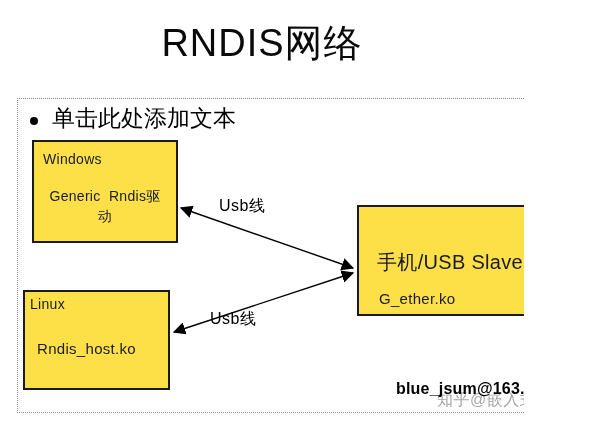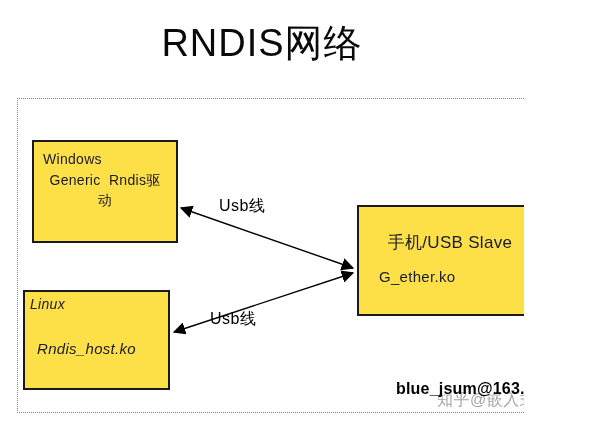--- a/index.html
+++ b/index.html
@@ -23,26 +23,26 @@
   .bullet-dot{
     width:8px;height:8px;border-radius:50%;background:#000;
     display:inline-block;margin:4px 14px 0 2px;flex:0 0 auto;
   }
   .node{
     position:absolute;background:#fde047;border:2px solid #1a1a1a;box-sizing:border-box;
     font-size:14px;color:#1a1a2e;letter-spacing:0.3px;
   }
   #windows-box{left:32px;top:140px;width:146px;height:103px;}
   #windows-box .l1{margin:9px 0 0 9px;}
-  #windows-box .l2{width:122px;margin:3px auto 0 auto;text-align:center;line-height:1.45;white-space:pre-wrap;}
-  #linux-box{left:23px;top:290px;width:147px;height:100px;font-style:italic;}
+  #windows-box .l2{width:122px;margin:19px auto 0 auto;text-align:center;line-height:1.45;white-space:pre-wrap;}
+  #linux-box{left:23px;top:290px;width:147px;height:100px;}
   #linux-box .l1{margin:4px 0 0 5px;}
   #linux-box .l2{margin:28px 16px 0 12px;font-size:15px;}
   #device-box{left:357px;top:205px;width:186px;height:111px;}
-  #device-box .l1{margin-top:24px;text-align:center;font-size:17px;}
+  #device-box .l1{margin-top:42px;text-align:center;font-size:20px;}
   #device-box .l2{margin:14px 0 0 20px;font-size:15px;}
   #arrow-layer{position:absolute;left:0;top:0;width:600px;height:425px;pointer-events:none;}
   .arrow-label{
     position:absolute;font-size:16px;color:#000000;letter-spacing:0.5px;
   }
   #usb-label-top{left:219px;top:196px;}
   #usb-label-bottom{left:210px;top:309px;}
   #email-text{
     position:absolute;left:396px;top:380px;font-size:16px;font-weight:bold;color:#000;
     letter-spacing:0.2px;
@@ -55,20 +55,24 @@
 </style>
 </head>
 <body>
 
 <div id="slide">
 
   <div id="page-title">RNDIS网络</div>
 
   <div id="content-frame"></div>
 
+  <div class="bullet-line">
+    <span class="bullet-dot"></span>
+    <span>单击此处添加文本</span>
+  </div>
 
   <div class="node" id="windows-box">
     <div class="l1">Windows</div>
     <div class="l2">Generic  Rndis驱动</div>
   </div>
 
   <div class="node" id="linux-box">
     <div class="l1">Linux</div>
     <div class="l2">Rndis_host.ko</div>
   </div>

